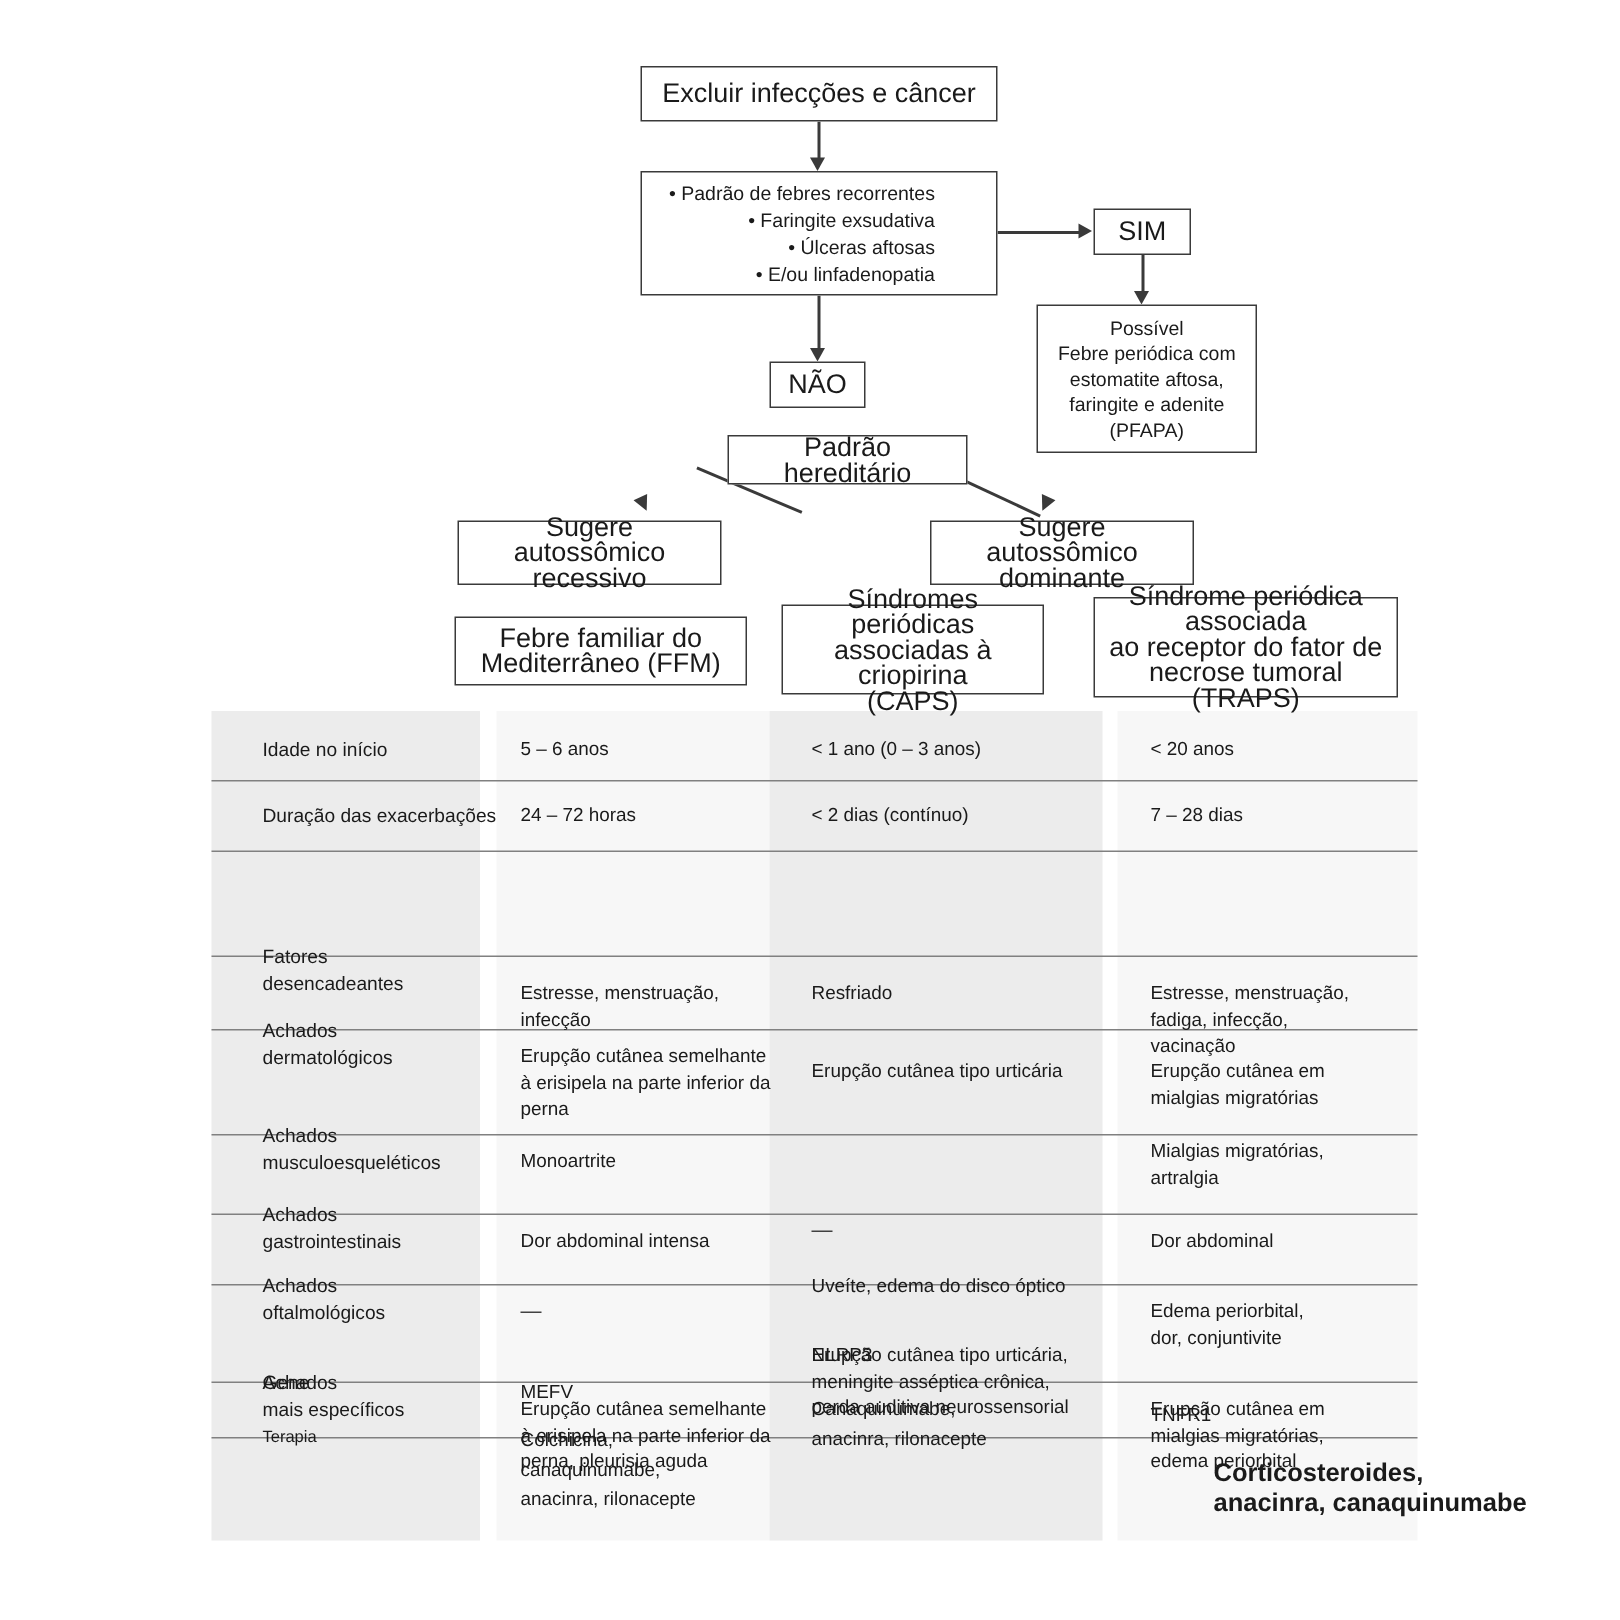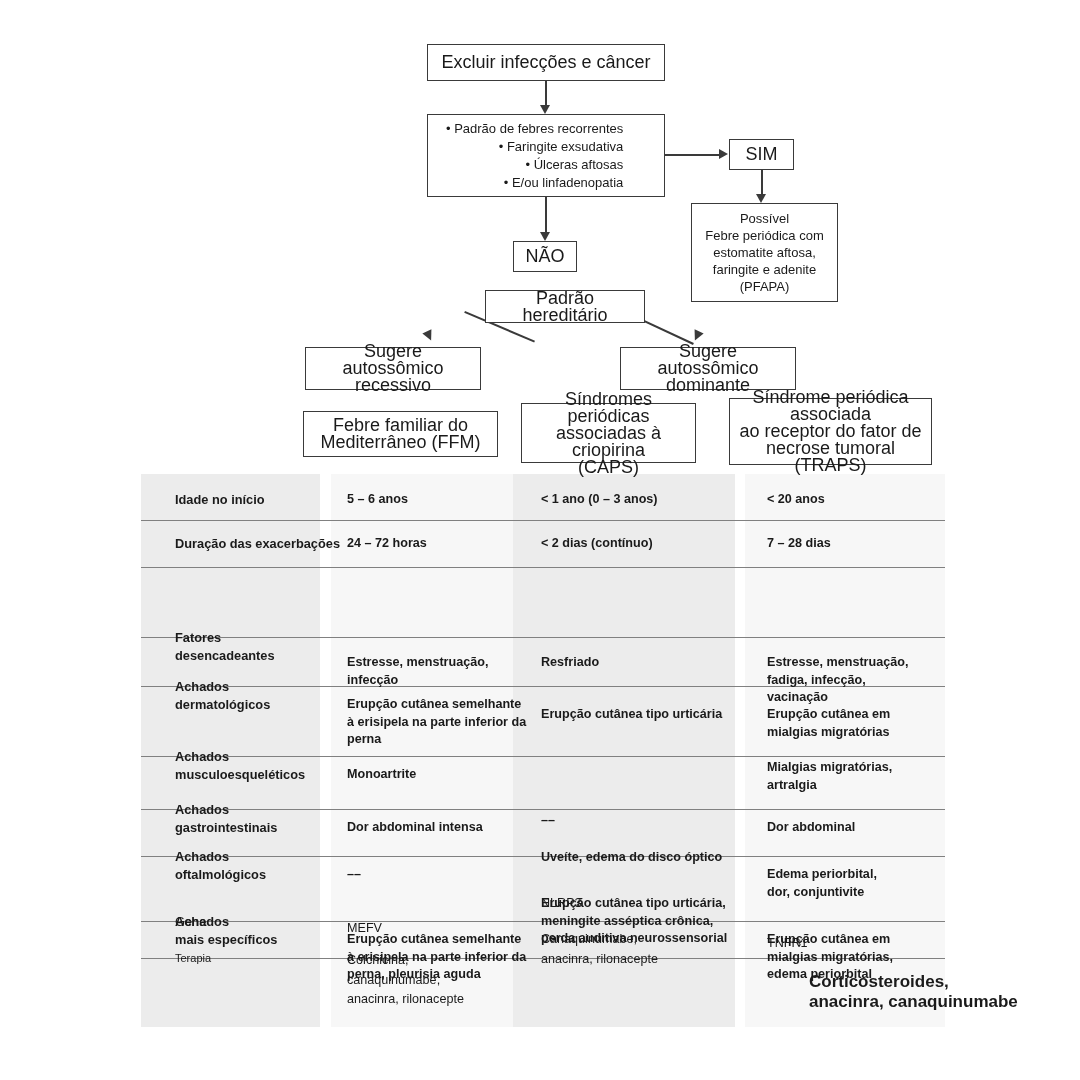--- a/index.html
+++ b/index.html
@@ -55,21 +55,20 @@
   }
   .diag{position:absolute;transform-origin:0 0;height:1.6px;background:#3a3a3a;z-index:2;}
   .diag-head{position:absolute;width:0;height:0;z-index:2;}
 
   
   #table-wrap{
     position:absolute;
     left:141px;top:474px;
     width:804px;height:553px;
     z-index:1;
-    font-weight:bold;
   }
   .colband{position:absolute;top:0;bottom:0;}
   .band-a{background:#ececec;}
   .band-b{background:#f7f7f7;}
   .rowrule{
     position:absolute;
     left:0;width:804px;height:1.4px;
     background:#808080;
     z-index:4;
   }

